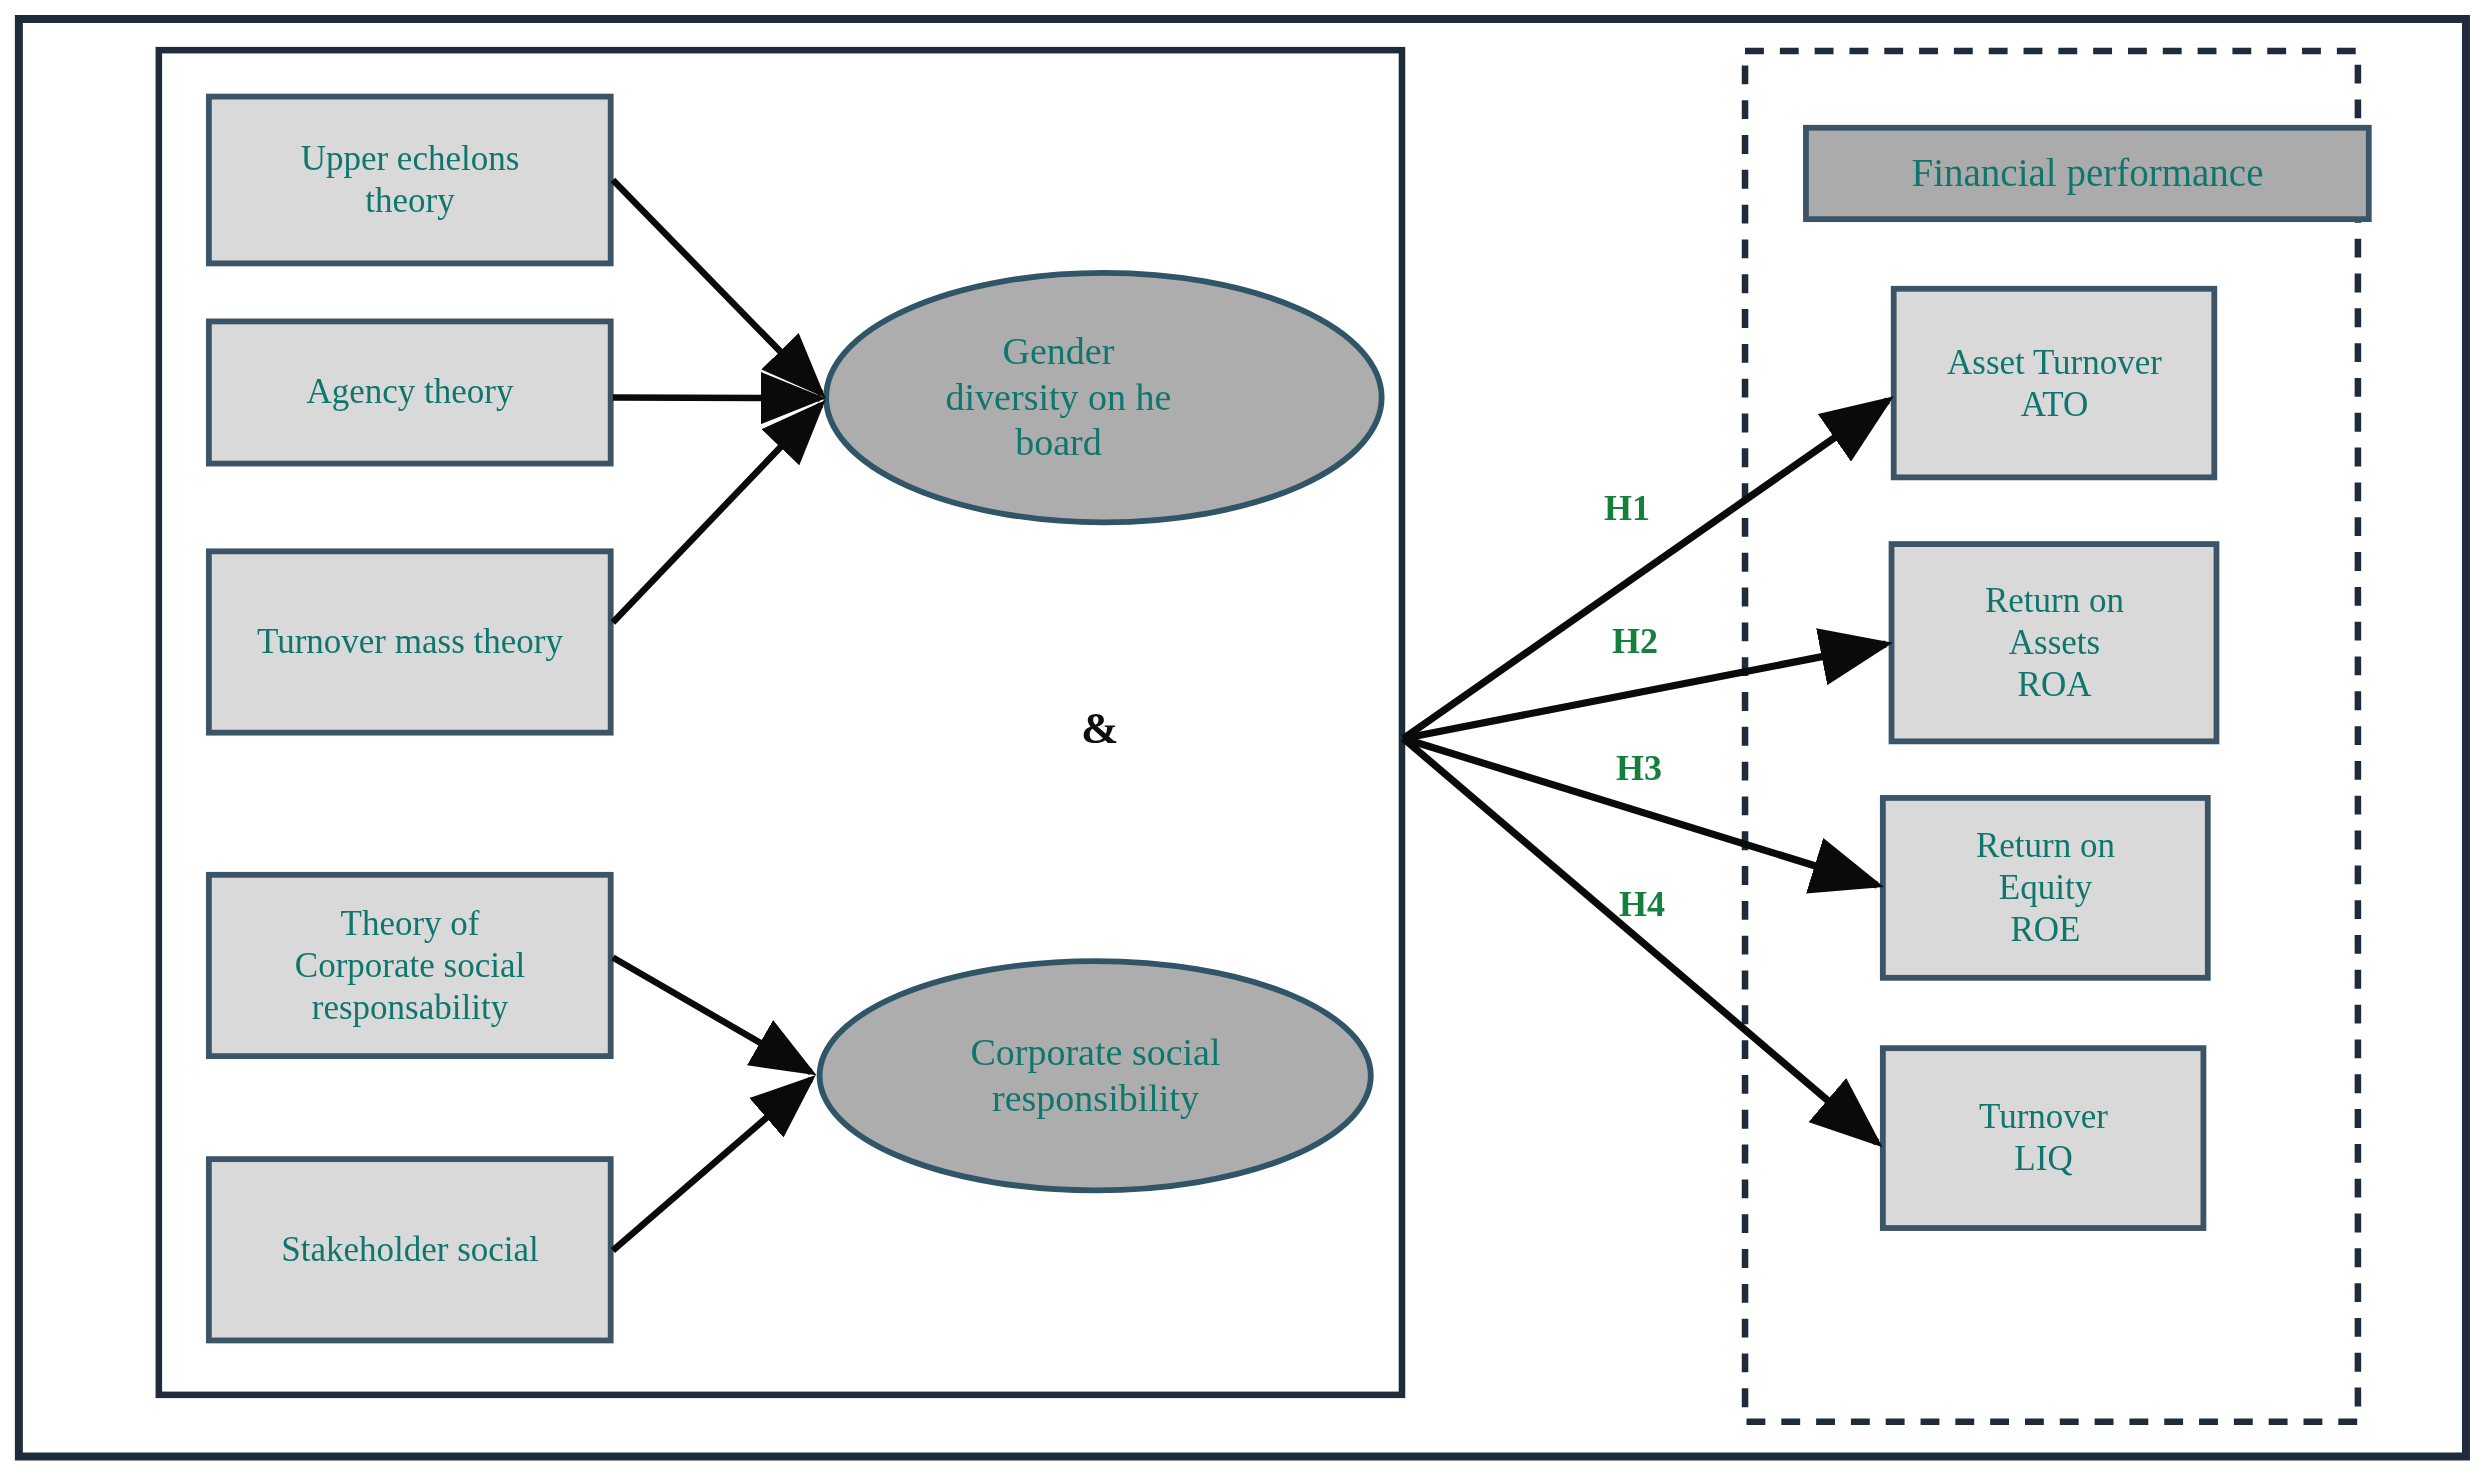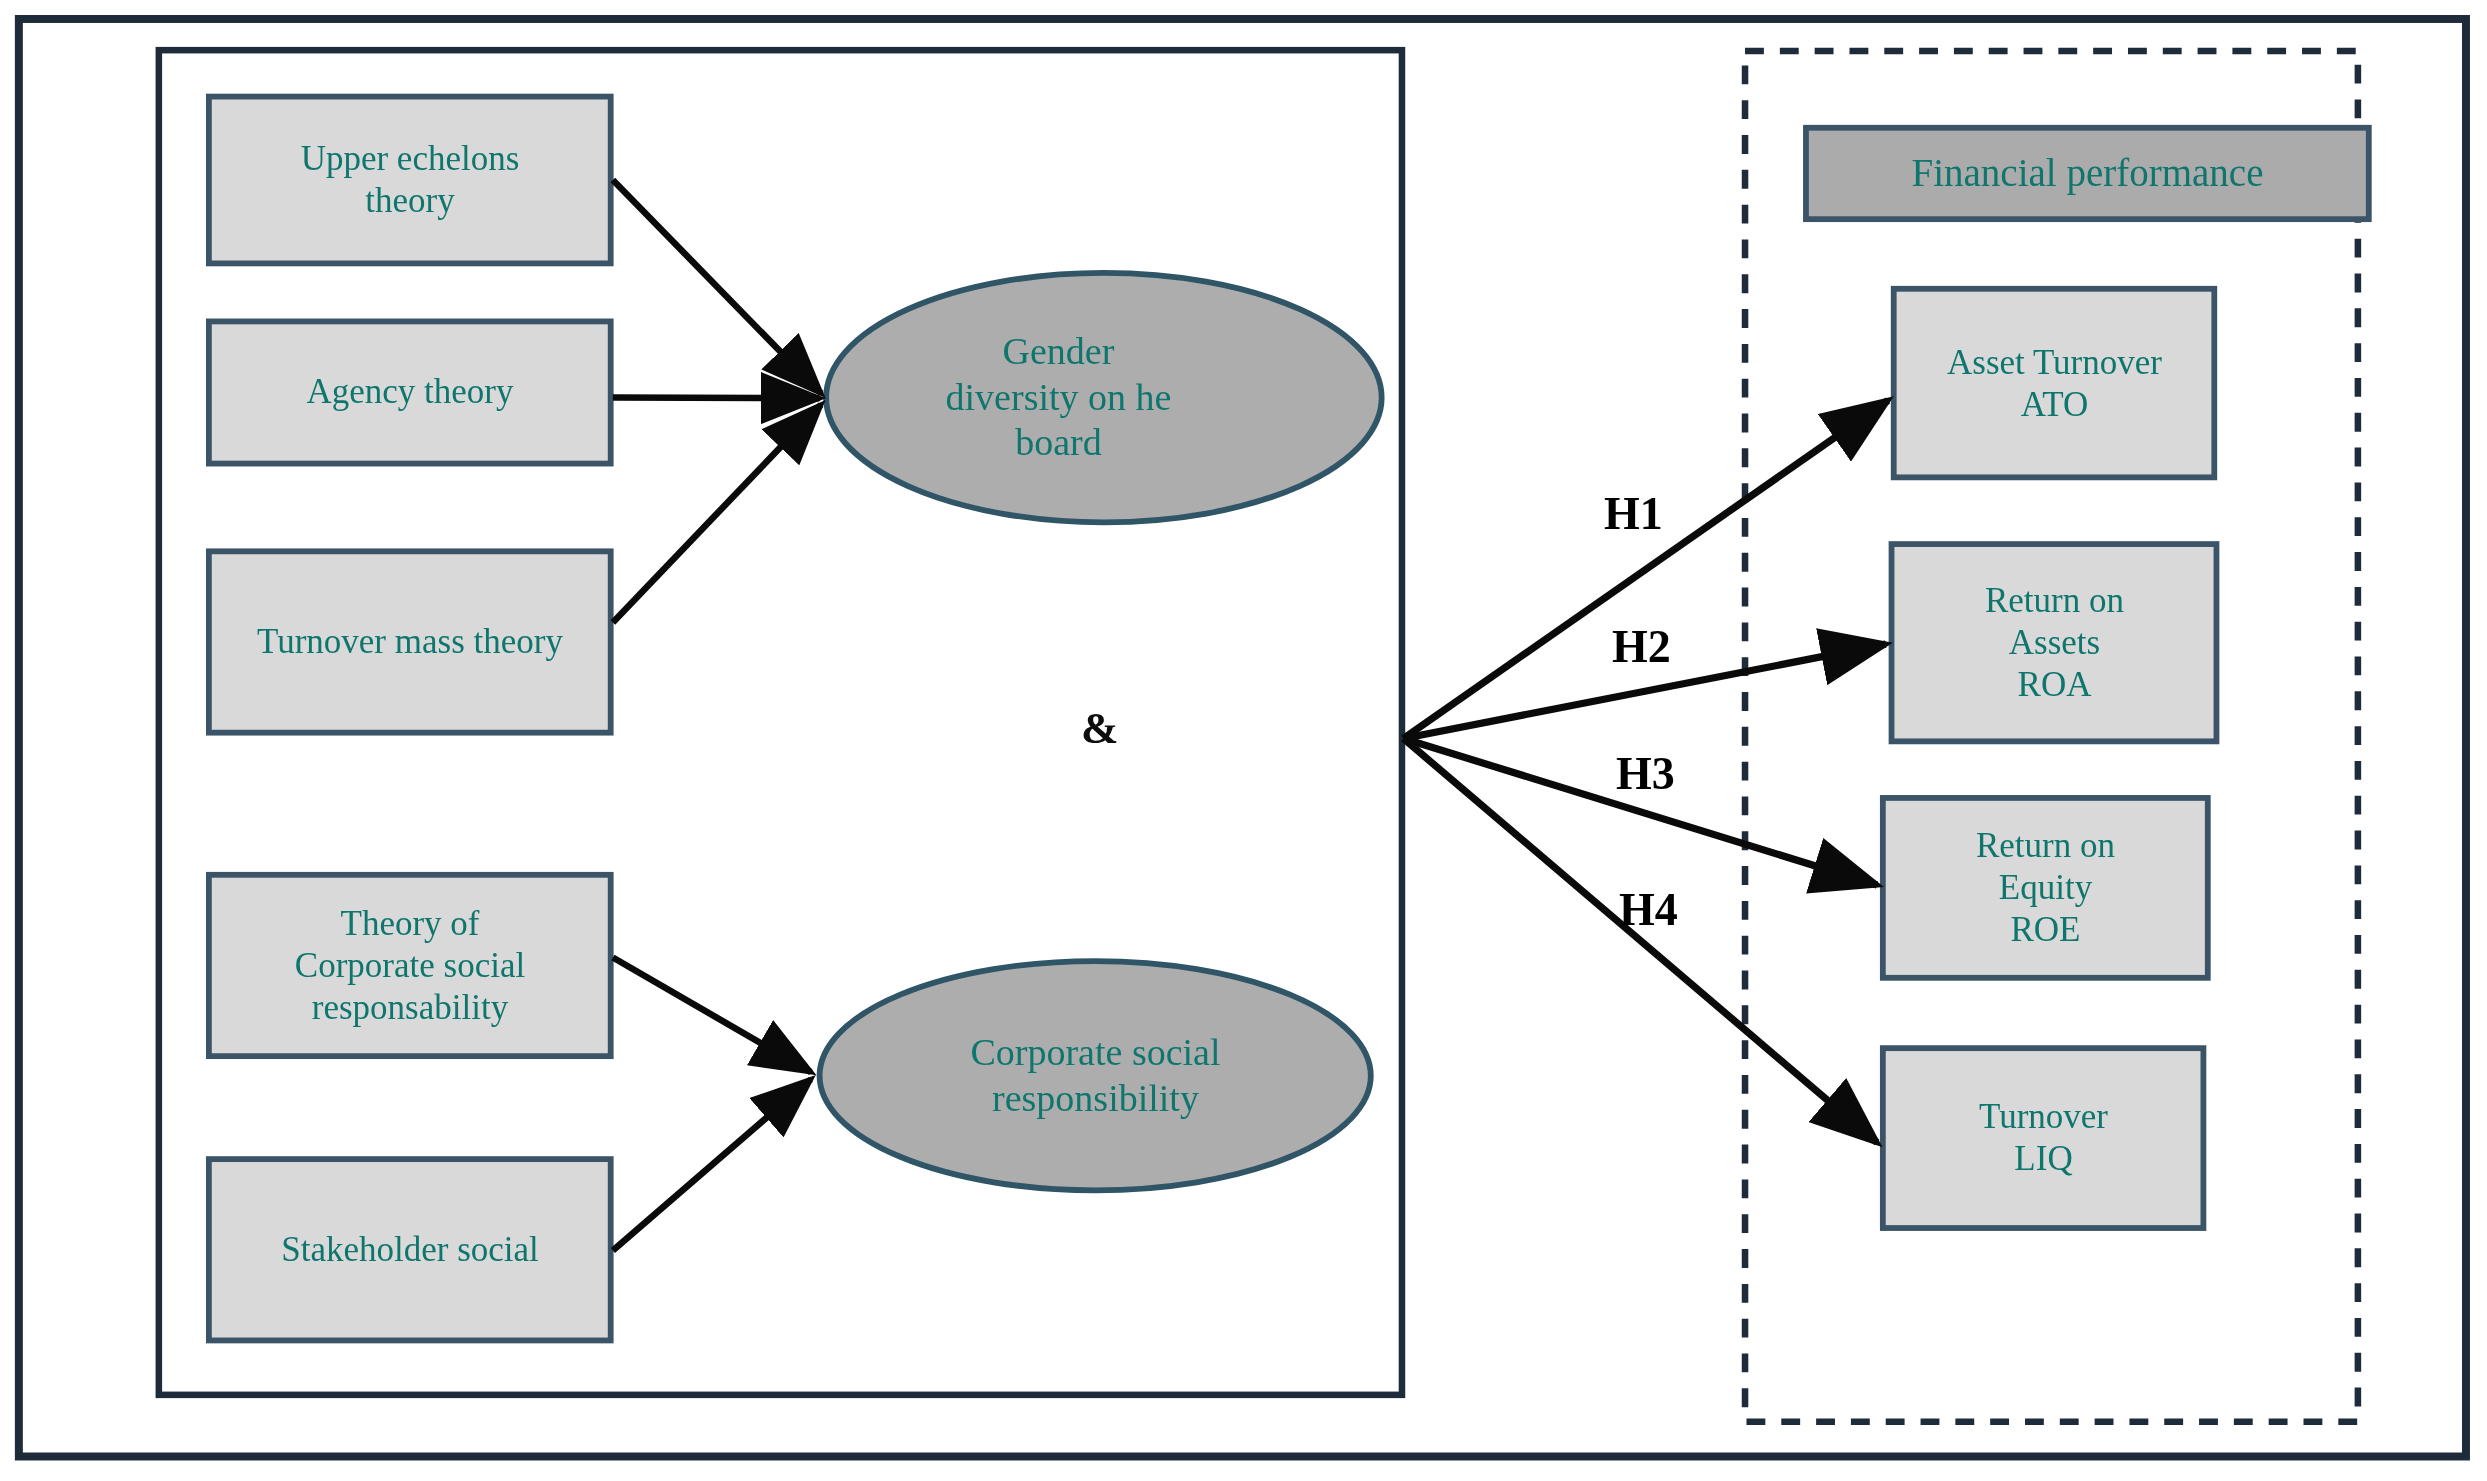--- a/index.html
+++ b/index.html
@@ -35,23 +35,23 @@
     color: #0f766e;
     line-height: 1.20;
     pointer-events: none;
     white-space: pre-line;
   }
   .box-label  { font-size: 35px; }
   .oval-label { font-size: 38px; }
   .head-label { font-size: 39px; }
   .hyp-label  {
     position: absolute;
-    font-size: 46px;
+    font-size: 36px;
     font-weight: bold;
-    color: #000000;
+    color: #15803d;
     font-family: "Liberation Serif", "DejaVu Serif", serif;
   }
   .amp-label {
     position: absolute;
     font-size: 45px;
     font-weight: bold;
     color: #0d0d0d;
   }
 </style>
 </head>

